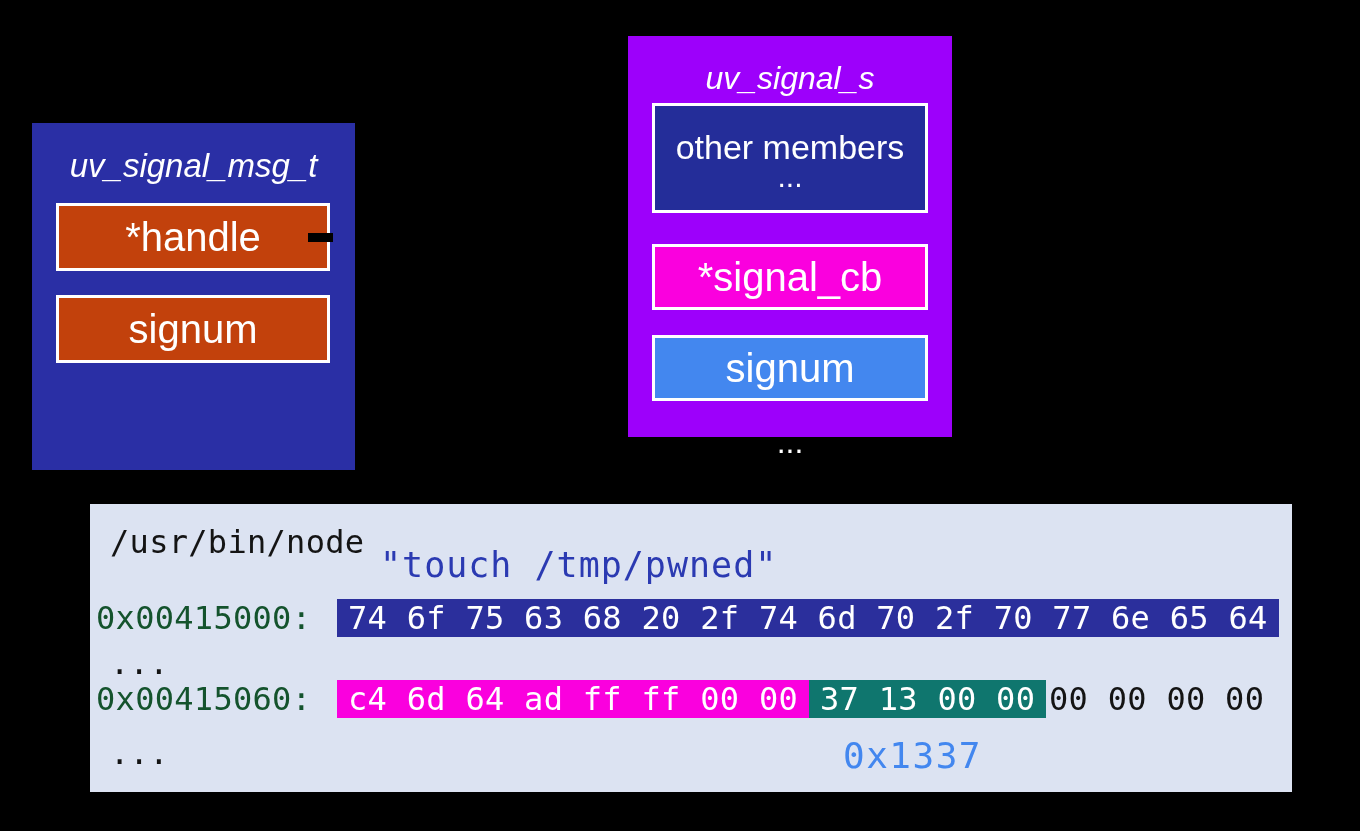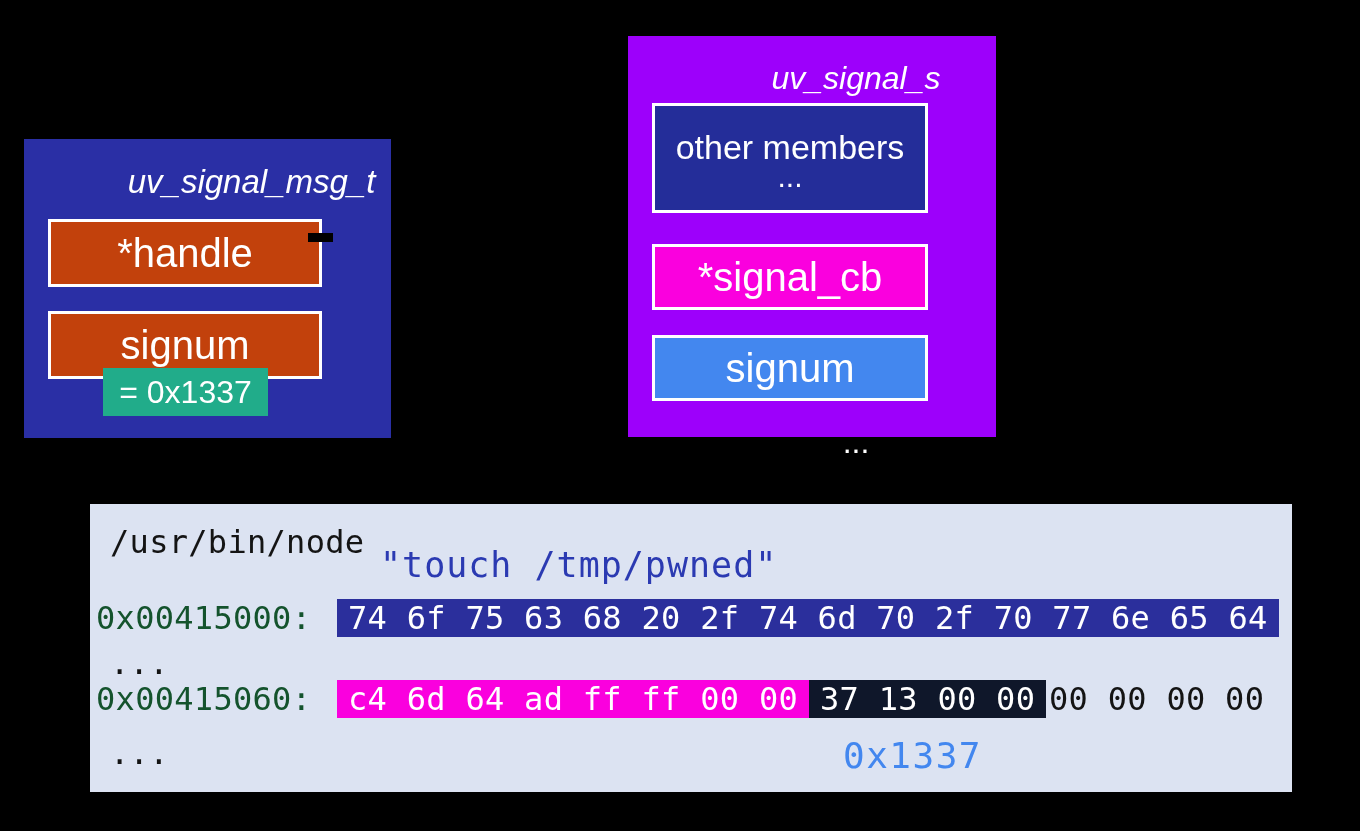--- a/index.html
+++ b/index.html
@@ -1,25 +1,25 @@
 <!DOCTYPE html>
 <html><head>
 <meta charset="utf-8">
 <style>
   html,body { margin:0; padding:0; background:#000; }
   .canvas {
     position:relative; width:1360px; height:831px; background:#000;
     font-family:"Liberation Sans", sans-serif; overflow:hidden;
   }
-  .struct { position:absolute;padding-left:44px; }
+  .struct { position:absolute; }
   .struct-title {
     position:absolute; width:100%; text-align:center; font-style:italic;
     color:#fff; line-height:1;
   }
-  #msg-struct { left:24px; top:123px; width:323px; height:299px; background:#2A2FA5;margin-top:16px; }
+  #msg-struct { left:32px; top:123px; width:323px; height:347px; background:#2A2FA5; }
   #msg-struct .struct-title { top:26px; font-size:33px; }
   .fieldbox {
     position:absolute; left:24px; width:274px; height:68px;
     box-sizing:border-box; border:3px solid #fff; background:#c2410c;
     display:flex; align-items:center; justify-content:center;
     color:#fff; font-size:40px;
   }
   #msg-handle { top:80px; }
   #msg-signum { top:172px; }
   #msg-value {
@@ -52,43 +52,40 @@
   .mono { font-family:"DejaVu Sans Mono", monospace; letter-spacing:0.3px; }
   #memdump span { position:absolute; white-space:pre; }
   #binary-path { left:20px; top:18px; font-size:32px; color:#141414; line-height:40px; }
   #command { left:290px; top:40px; font-size:35px; color:#2B3AB2; letter-spacing:1px; line-height:42px; }
   .addr { left:6px; font-size:32px; color:#14532d; line-height:40px; }
   #row1-addr { top:94px; }
   #row2-addr { top:175px; }
   .hl { font-size:32px; color:#fff; line-height:34px; padding:2px 11px; }
   #row1-bytes { left:247px; top:95px; background:#2B2F9C; }
   #row2-sysaddr { left:247px; top:176px; background:#FA00DE; }
-  #row2-signum { left:719px; top:176px; background:#0f172a; }
+  #row2-signum { left:719px; top:176px; background:#0f766e; }
   #row2-pad { left:959px; top:178px; font-size:32px; color:#141414; line-height:34px; }
   .dots { left:20px; font-size:32px; color:#141414; line-height:34px; }
   #dots1 { top:142px; }
   #dots2 { top:232px; }
   #annot-system { left:295px; top:232px; font-size:36px; color:#FA00DE; letter-spacing:1.5px; line-height:40px; }
   #annot-signum { left:753px; top:232px; font-size:36px; color:#4387EF; letter-spacing:1.5px; line-height:40px;text-align:right; }
 </style>
 </head>
 <body>
 
 <div class="canvas">
 
   <div class="struct" id="msg-struct">
     <div class="struct-title">uv_signal_msg_t</div>
     <div class="fieldbox" id="msg-handle">
       <span>*handle</span>
     </div>
     <div class="fieldbox" id="msg-signum">
       <span>signum</span>
-    </div>
-    <div id="msg-value">
-      <span>= 0x1337</span>
     </div>
   </div>
 
   <div id="arrow-stub"></div>
 
   <div class="struct" id="signal-struct">
     <div class="struct-title">uv_signal_s</div>
     <div class="memberbox" id="signal-other">
       <span>other members</span>
       <span class="sub">...</span>

